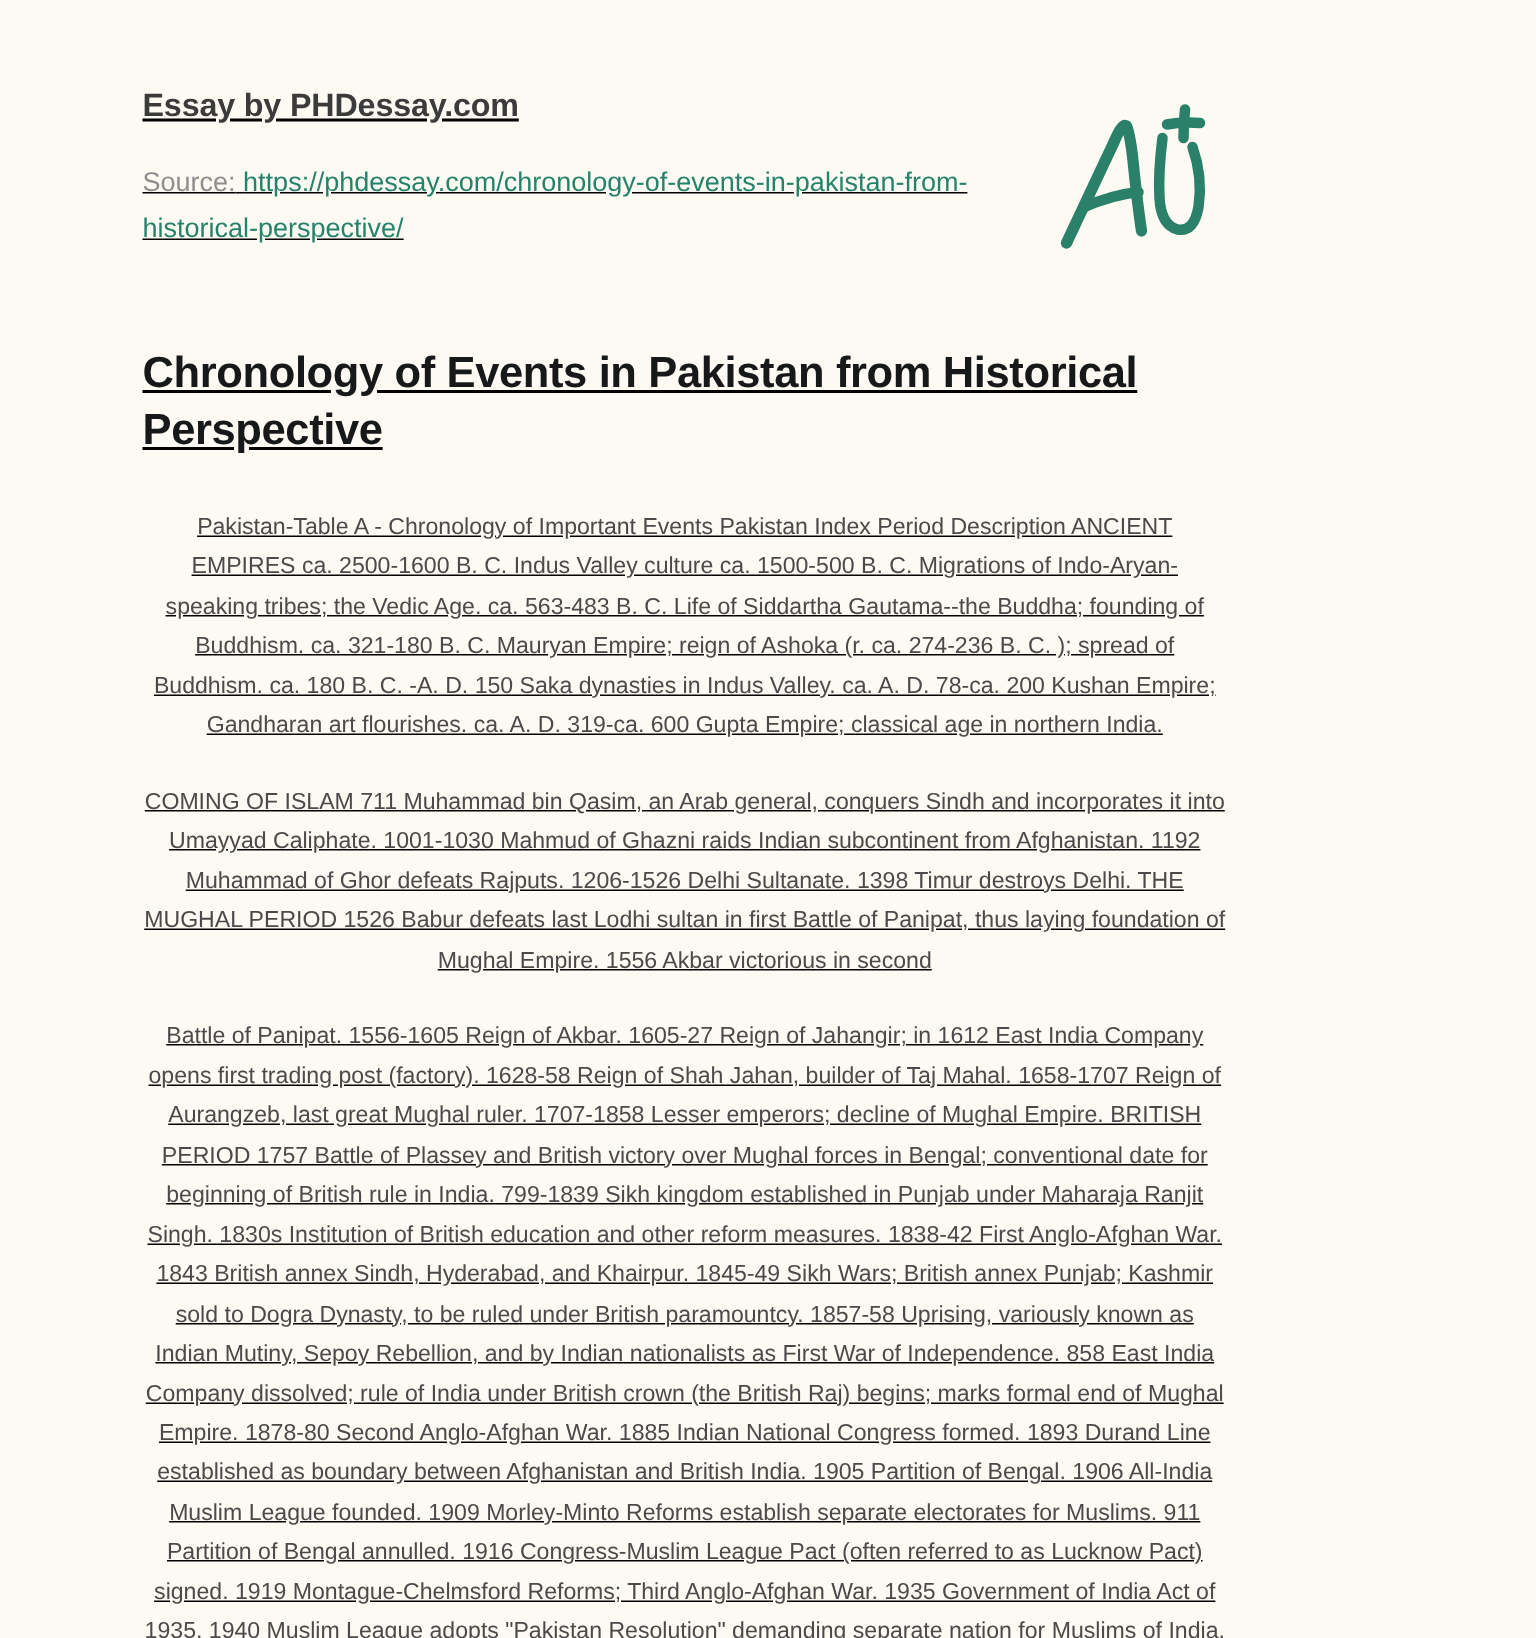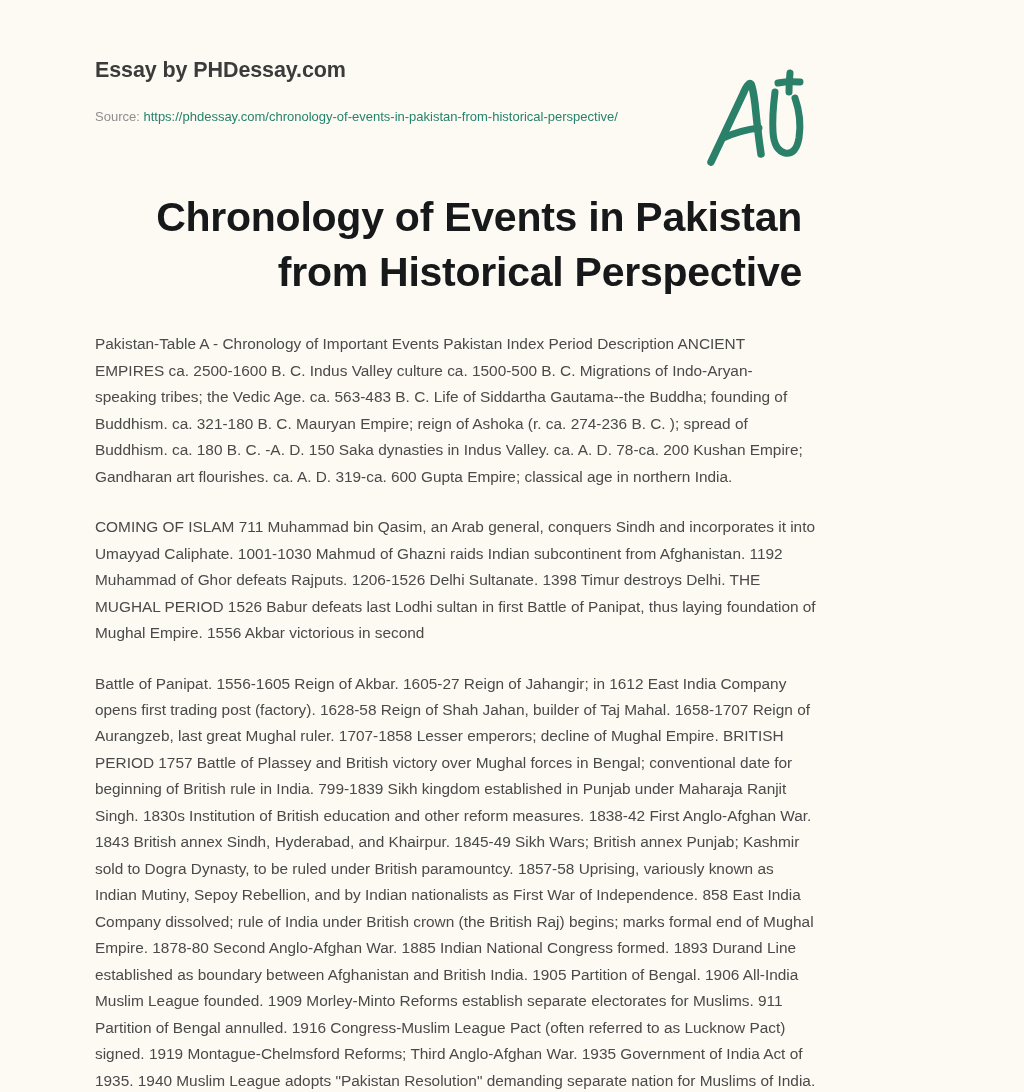--- a/index.html
+++ b/index.html
@@ -13,36 +13,37 @@
     background: #fdfaf4;
     font-family: "Liberation Sans", sans-serif;
     overflow: hidden;
     position: relative;
   }
   .page {
     position: relative;
     width: 897px;
     height: 1092px;
     box-sizing: border-box;
+    text-decoration: underline;
   }
   .header {
     position: relative;
     padding: 58px 78px 0 95px;
   }
   .brand-line {
     font-size: 21.5px;
     font-weight: bold;
     color: #3b3b3b;
     letter-spacing: -0.1px;
     line-height: 1.2;
     margin: 0;
   }
   .source-line {
     margin-top: 22px;
-    font-size: 13px;
+    font-size: 18px;
     line-height: 1.72;
     color: #8e8e8e;
     max-width: 620px;
     word-break: break-word;
   }
   .source-label {
     color: #8e8e8e;
   }
   .source-url {
     color: #25836b;
@@ -57,37 +58,36 @@
     pointer-events: none;
   }
   .logo svg {
     display: block;
     width: 120px;
     height: 120px;
   }
   .title {
     margin: 0;
     padding: 62px 95px 0 95px;
-    font-size: 41px;
+    font-size: 29px;
     line-height: 1.33;
     font-weight: bold;
     color: #17181a;
     letter-spacing: -0.25px;
     max-width: 860px;
-    text-align: right;
   }
   .article-body {
     padding: 32px 79px 0 95px;
   }
   .article-body p {
     margin: 0 0 24px 0;
     font-size: 15.4px;
     line-height: 1.72;
     color: #4a4a4a;
-    text-align: left;
+    text-align: center;
   }
   .article-body p:last-child {
     margin-bottom: 16px;
   }
 </style>
 </head>
 <body>
 
 <div class="page">
 

